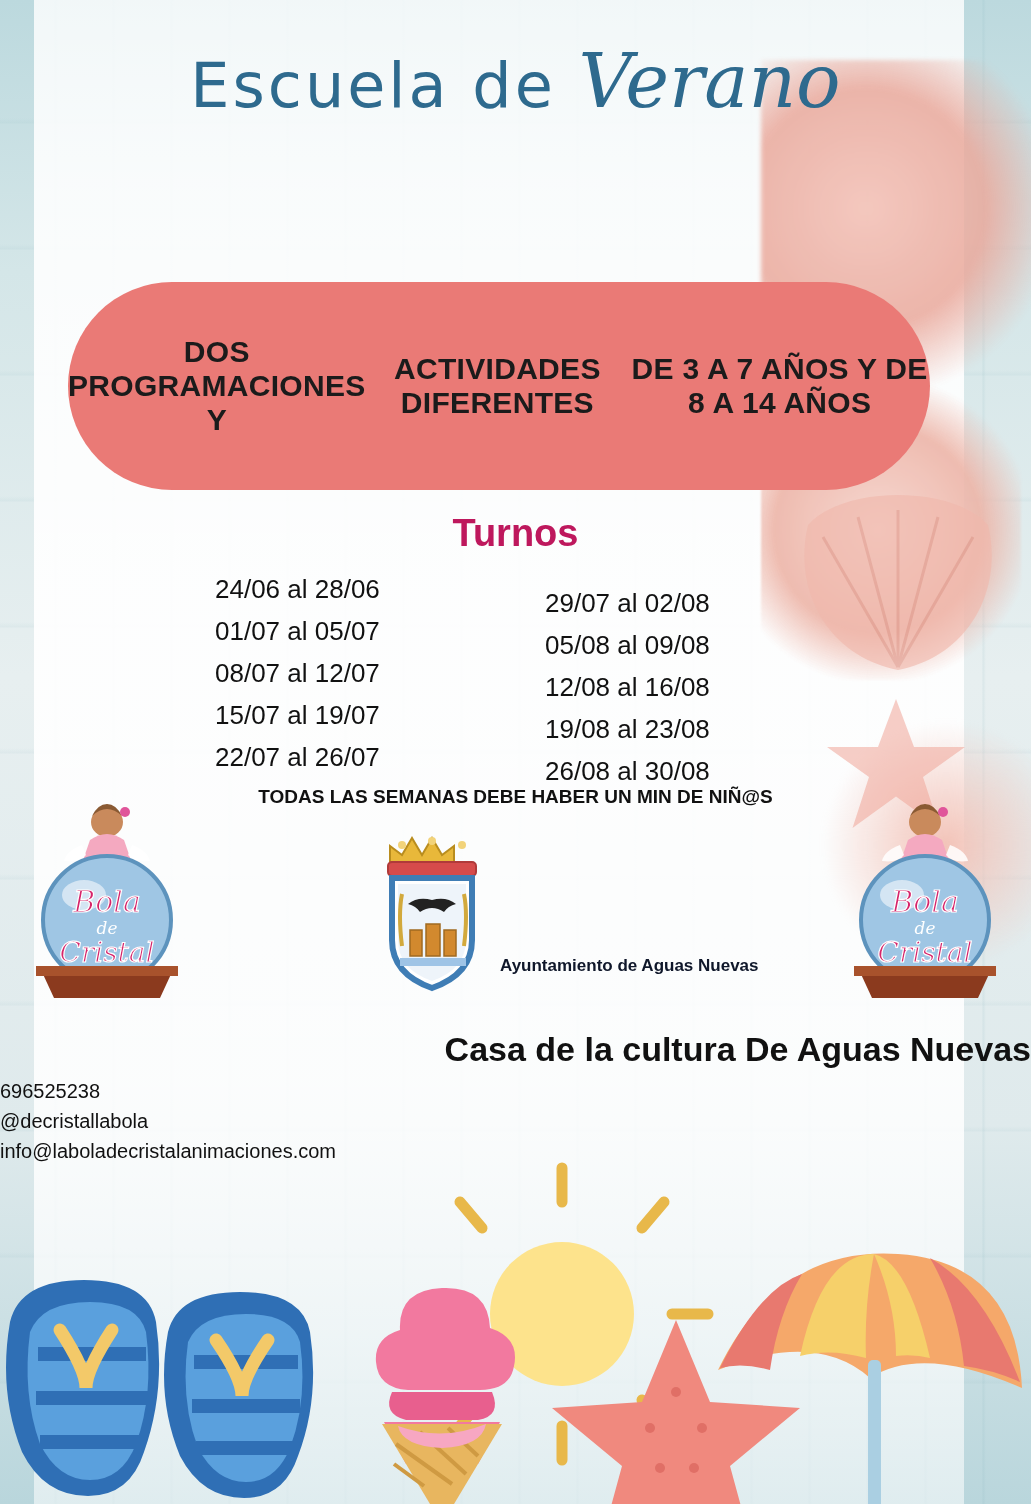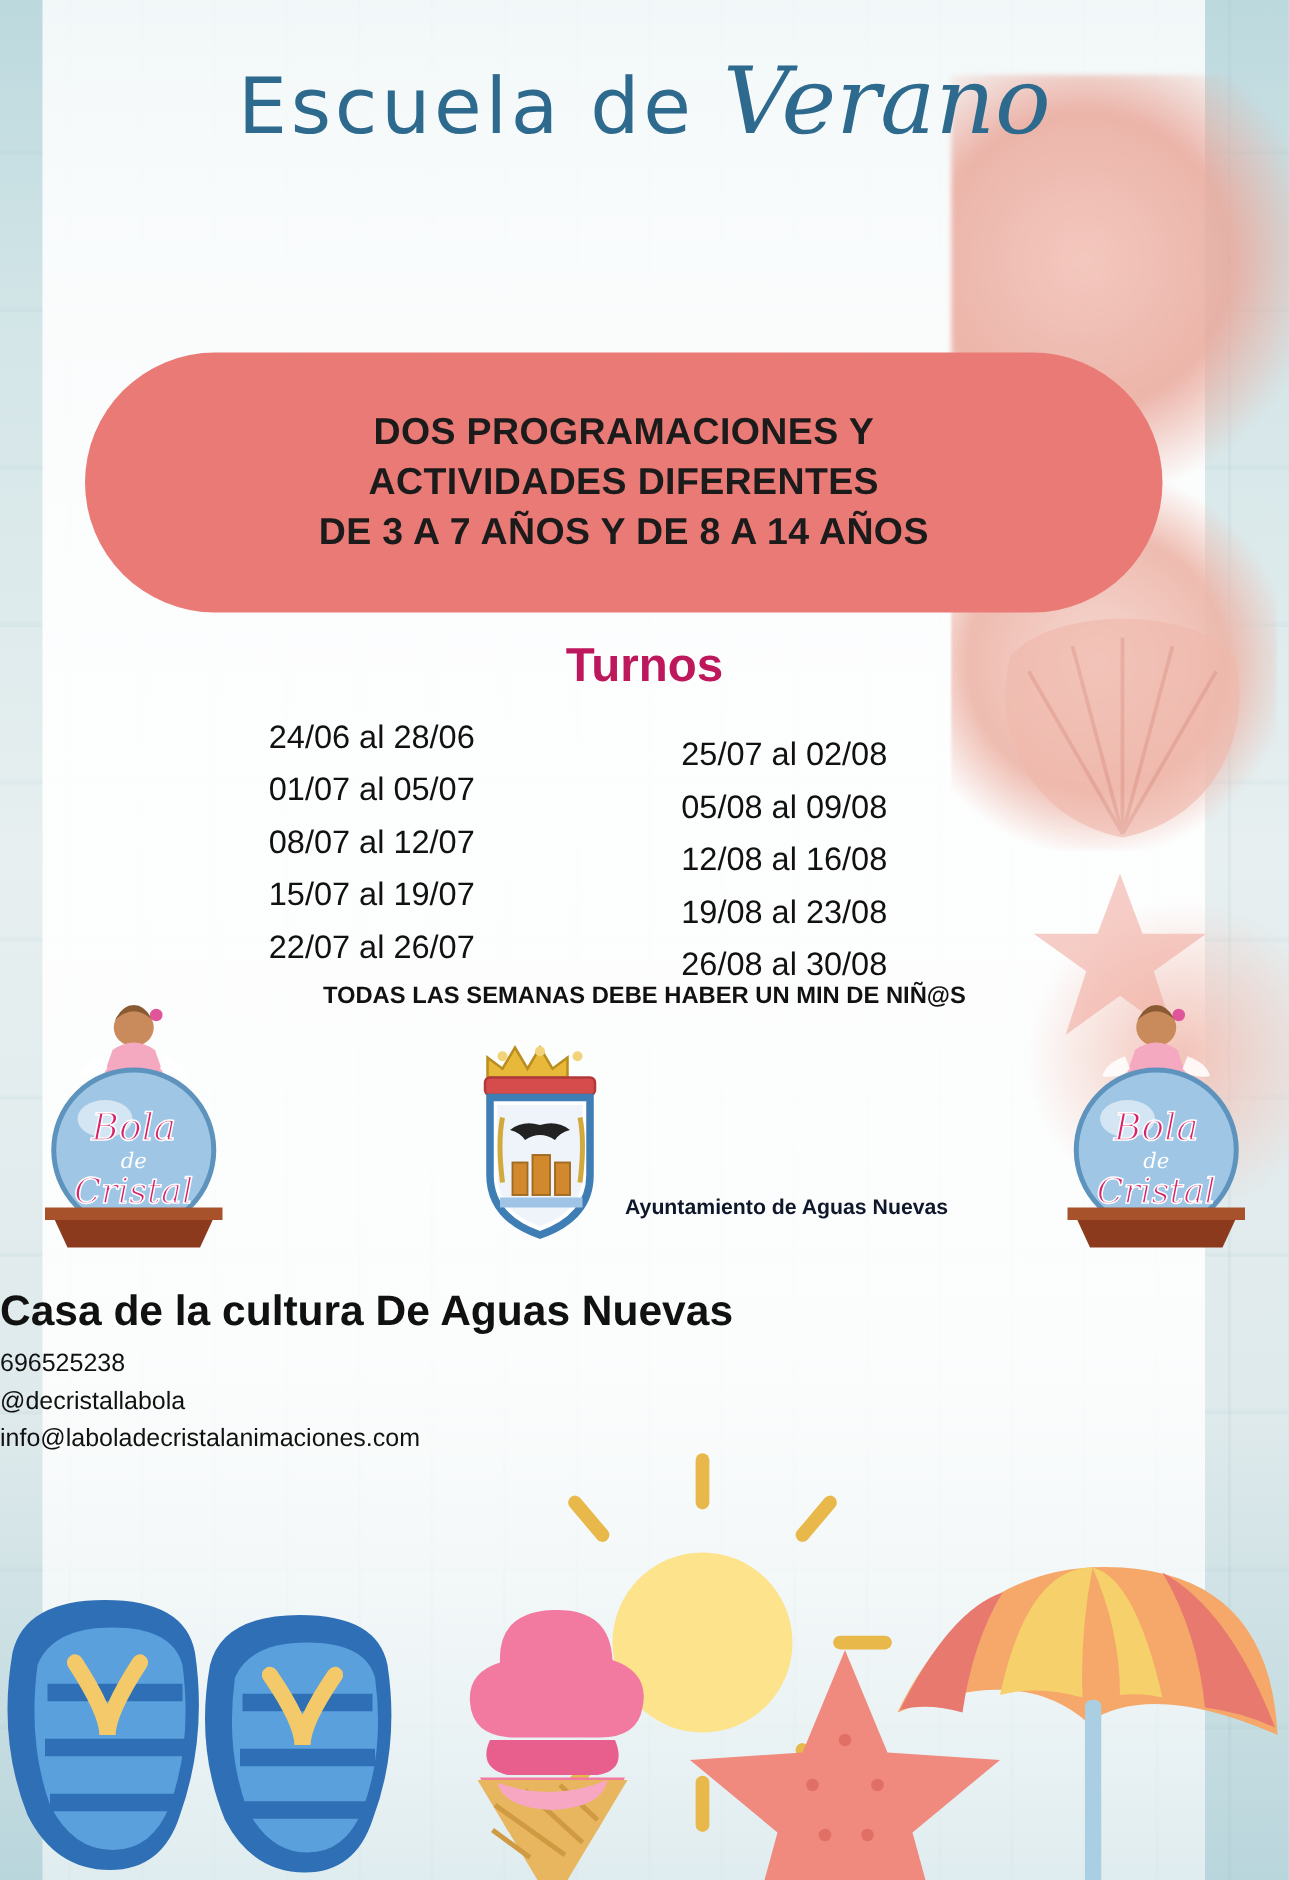--- a/index.html
+++ b/index.html
@@ -124,21 +124,21 @@
   }
 
   
   .banner {
     position: absolute;
     left: 68px; top: 282px;
     width: 862px; height: 208px;
     background: #ea7a76;
     border-radius: 104px;
     display: flex;
-    flex-direction: column;
+    flex-direction: row;
     align-items: center;
     justify-content: center;
     gap: 6px;
   }
   .banner-line {
     font-size: 30px;
     font-weight: bold;
     color: #1b1b1b;
     letter-spacing: .3px;
     text-align: center;
@@ -198,24 +198,25 @@
     left: 500px; top: 956px;
     font-size: 17px;
     font-weight: bold;
     color: #0f172a;
   }
 
   
   .venue {
     position: absolute;
     left: 0; right: 0; top: 1030px;
-    text-align: left;
+    text-align: right;
     font-size: 34px;
     font-weight: bold;
     color: #111;
+    padding-left: 28px;
   }
   .contact {
     position: absolute;
     left: 0; right: 0; top: 1076px;
     text-align: left;
   }
   .contact div {
     font-size: 20px;
     color: #111;
     line-height: 1.5;
@@ -274,21 +275,21 @@
 
   <div class="turnos-cols">
     <div class="col col-left">
       <div class="turno">24/06 al 28/06</div>
       <div class="turno">01/07 al 05/07</div>
       <div class="turno">08/07 al 12/07</div>
       <div class="turno">15/07 al 19/07</div>
       <div class="turno">22/07 al 26/07</div>
     </div>
     <div class="col col-right">
-      <div class="turno">25/07 al 02/08</div>
+      <div class="turno">29/07 al 02/08</div>
       <div class="turno">05/08 al 09/08</div>
       <div class="turno">12/08 al 16/08</div>
       <div class="turno">19/08 al 23/08</div>
       <div class="turno">26/08 al 30/08</div>
     </div>
   </div>
 
   <div class="note">TODAS LAS SEMANAS DEBE HABER UN MIN DE NIÑ@S</div>
 
   <div class="logo logo-left">

